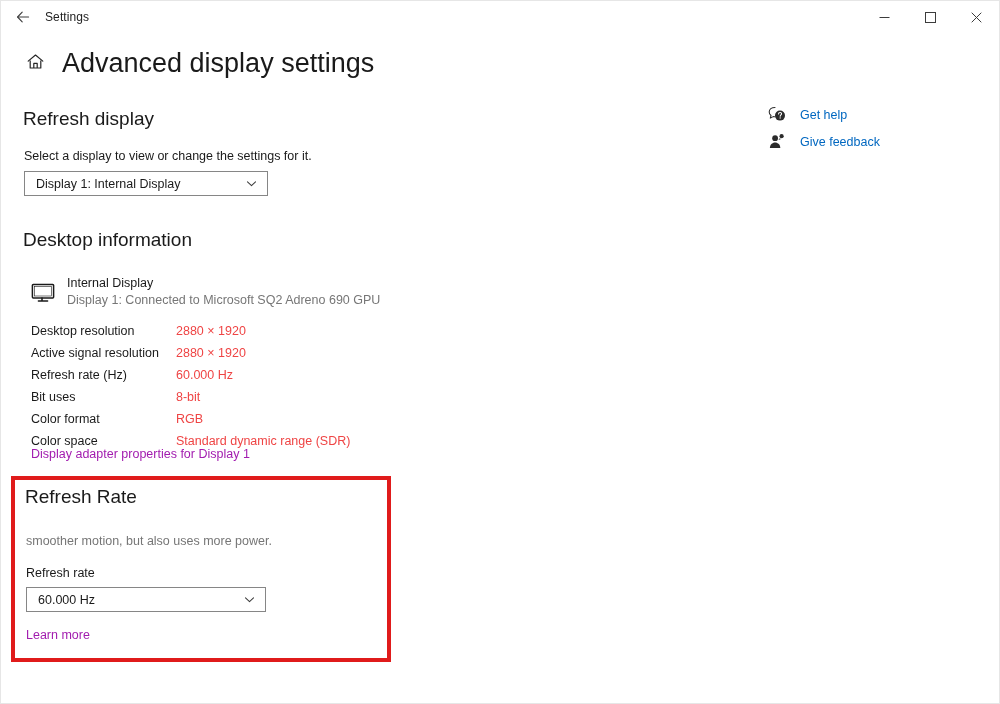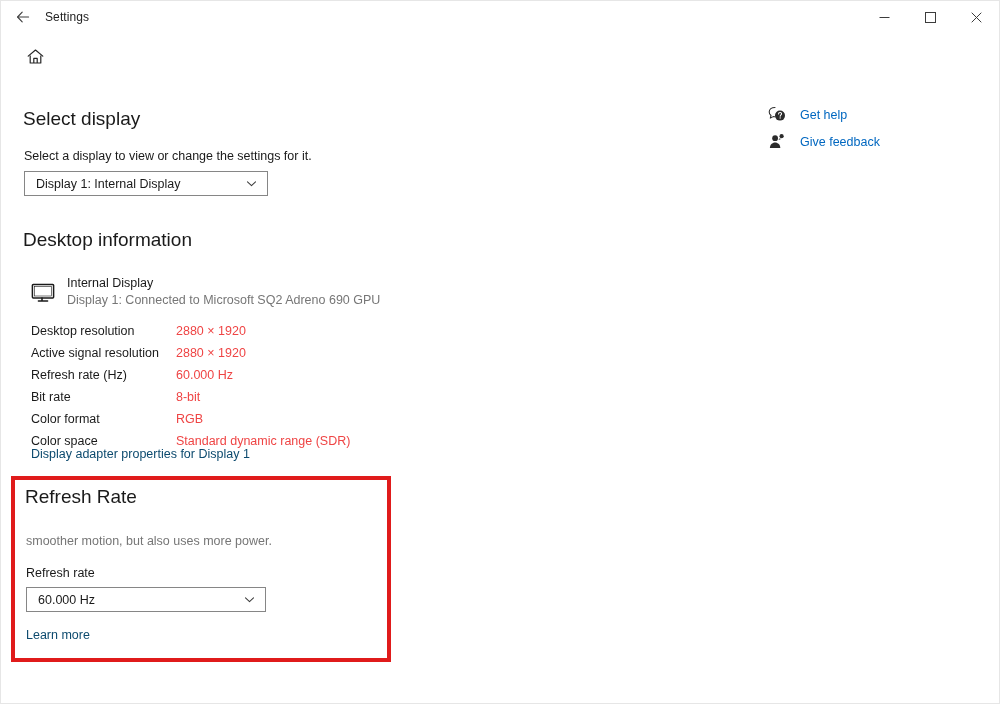--- a/index.html
+++ b/index.html
@@ -207,21 +207,21 @@
     flex: none;
   }
   .spec-value {
     font-size: 12.5px;
     color: #ef4444;
     white-space: nowrap;
   }
   .inline-link {
     position: absolute;
     font-size: 12.5px;
-    color: #0c4a6e;
+    color: #a21caf;
     white-space: nowrap;
     cursor: pointer;
   }
 
   
   .annot-box {
     position: absolute;
     left: 10px;
     top: 475px;
     width: 380px;
@@ -275,20 +275,21 @@
   <div class="page-head">
     <div class="home-icon">
       <span>
         <svg width="19" height="19" viewBox="0 0 19 19">
           <path d="M2.2 9.1 L9.5 3.0 L16.8 9.1" fill="none" stroke="#262626" stroke-width="1.2" stroke-linecap="round" stroke-linejoin="round"></path>
           <path d="M4.2 8.6 L4.2 16.0 L14.8 16.0 L14.8 8.6" fill="none" stroke="#262626" stroke-width="1.2" stroke-linejoin="round"></path>
           <path d="M7.8 16.0 L7.8 11.4 L11.2 11.4 L11.2 16.0" fill="none" stroke="#262626" stroke-width="1.2" stroke-linejoin="round"></path>
         </svg>
       </span>
     </div>
+    <div class="page-title">Advanced display settings</div>
   </div>
 
   <div class="helpcol">
     <div class="helprow">
       <span class="hicon">
         <svg width="18" height="17" viewBox="0 0 18 17">
           <path d="M7.0 1.4 C3.6 1.4 1.2 3.5 1.2 6.1 C1.2 7.5 1.9 8.7 3.0 9.5 L2.3 12.1 L5.2 10.6 C5.8 10.75 6.4 10.8 7.0 10.8" fill="none" stroke="#2b2b2b" stroke-width="1.05" stroke-linejoin="round" stroke-linecap="round"></path>
           <circle cx="12.0" cy="9.6" r="5.0" fill="#2b2b2b"></circle>
           <path d="M10.5 7.9 C10.5 6.9 11.2 6.4 12.1 6.4 C13.0 6.4 13.6 7.0 13.6 7.8 C13.6 8.9 12.2 8.9 12.2 10.2" fill="none" stroke="#ffffff" stroke-width="1.05" stroke-linecap="round"></path>
           <circle cx="12.15" cy="11.9" r="0.72" fill="#ffffff"></circle>
@@ -302,21 +303,21 @@
           <circle cx="7.1" cy="5.2" r="2.9" fill="#2b2b2b"></circle>
           <path d="M1.9 15.0 C1.9 11.6 4.2 9.4 7.1 9.4 C10.0 9.4 12.3 11.6 12.3 15.0 Z" fill="#2b2b2b"></path>
           <circle cx="13.6" cy="3.2" r="2.1" fill="#2b2b2b"></circle>
           <path d="M12.0 5.0 L10.4 7.0 L12.6 6.3 Z" fill="#2b2b2b"></path>
         </svg>
       </span>
       <span class="hlabel">Give feedback</span>
     </div>
   </div>
 
-  <div class="section-title" style="left:22px; top:107px;">Select display</div>
+  <div class="section-title" style="left:22px; top:107px;">Refresh display</div>
   <div class="body-text" style="left:23px; top:148px;">Select a display to view or change the settings for it.</div>
   <div class="combo" style="left:23px; top:170px; width:244px;">
     <span class="ctext">Display 1: Internal Display</span>
     <span class="cchev">
       <svg width="13" height="13" viewBox="0 0 13 13">
         <path d="M2.5 4.8 L6.5 8.6 L10.5 4.8" fill="none" stroke="#3c3c3c" stroke-width="1.05" stroke-linecap="round" stroke-linejoin="round"></path>
       </svg>
     </span>
   </div>
 
@@ -343,21 +344,21 @@
     </div>
     <div class="spec-row">
       <span class="spec-label">Active signal resolution</span>
       <span class="spec-value">2880 × 1920</span>
     </div>
     <div class="spec-row">
       <span class="spec-label">Refresh rate (Hz)</span>
       <span class="spec-value">60.000 Hz</span>
     </div>
     <div class="spec-row">
-      <span class="spec-label">Bit rate</span>
+      <span class="spec-label">Bit uses</span>
       <span class="spec-value">8-bit</span>
     </div>
     <div class="spec-row">
       <span class="spec-label">Color format</span>
       <span class="spec-value">RGB</span>
     </div>
     <div class="spec-row">
       <span class="spec-label">Color space</span>
       <span class="spec-value">Standard dynamic range (SDR)</span>
     </div>

